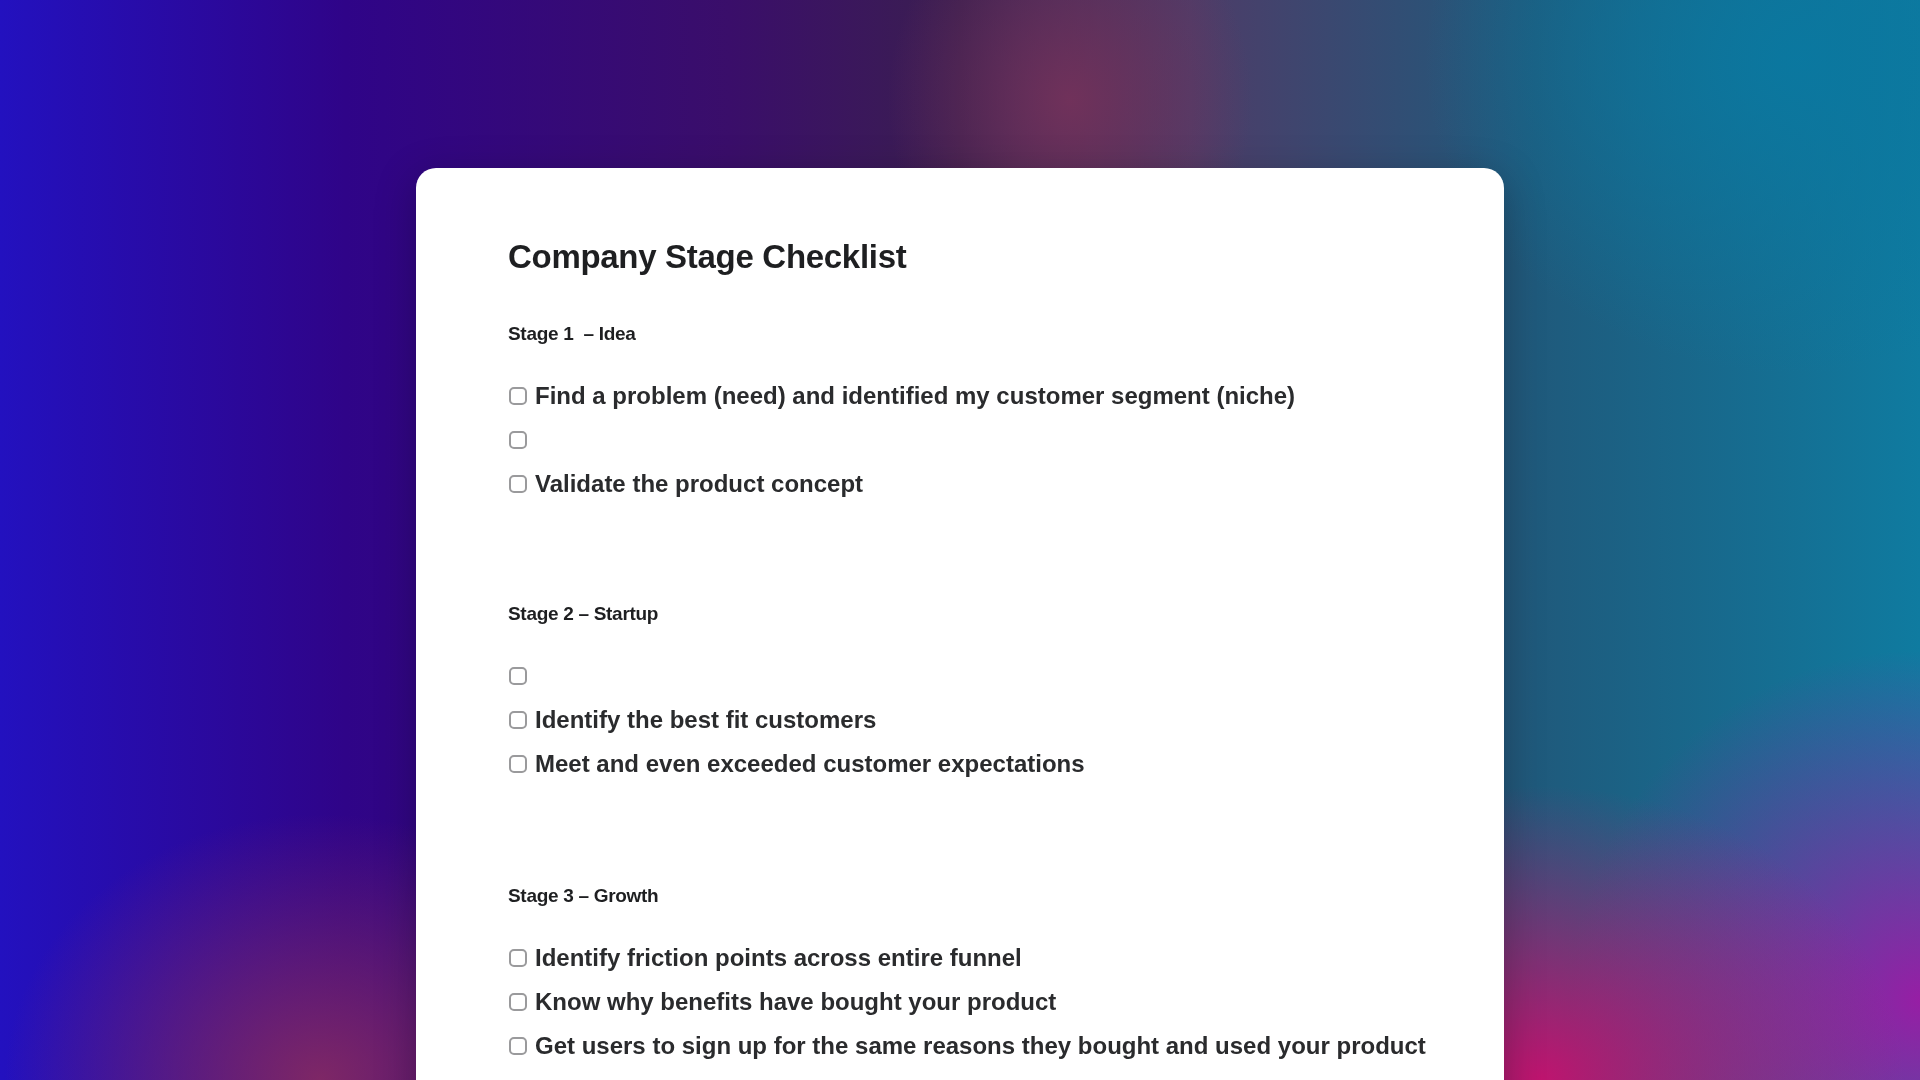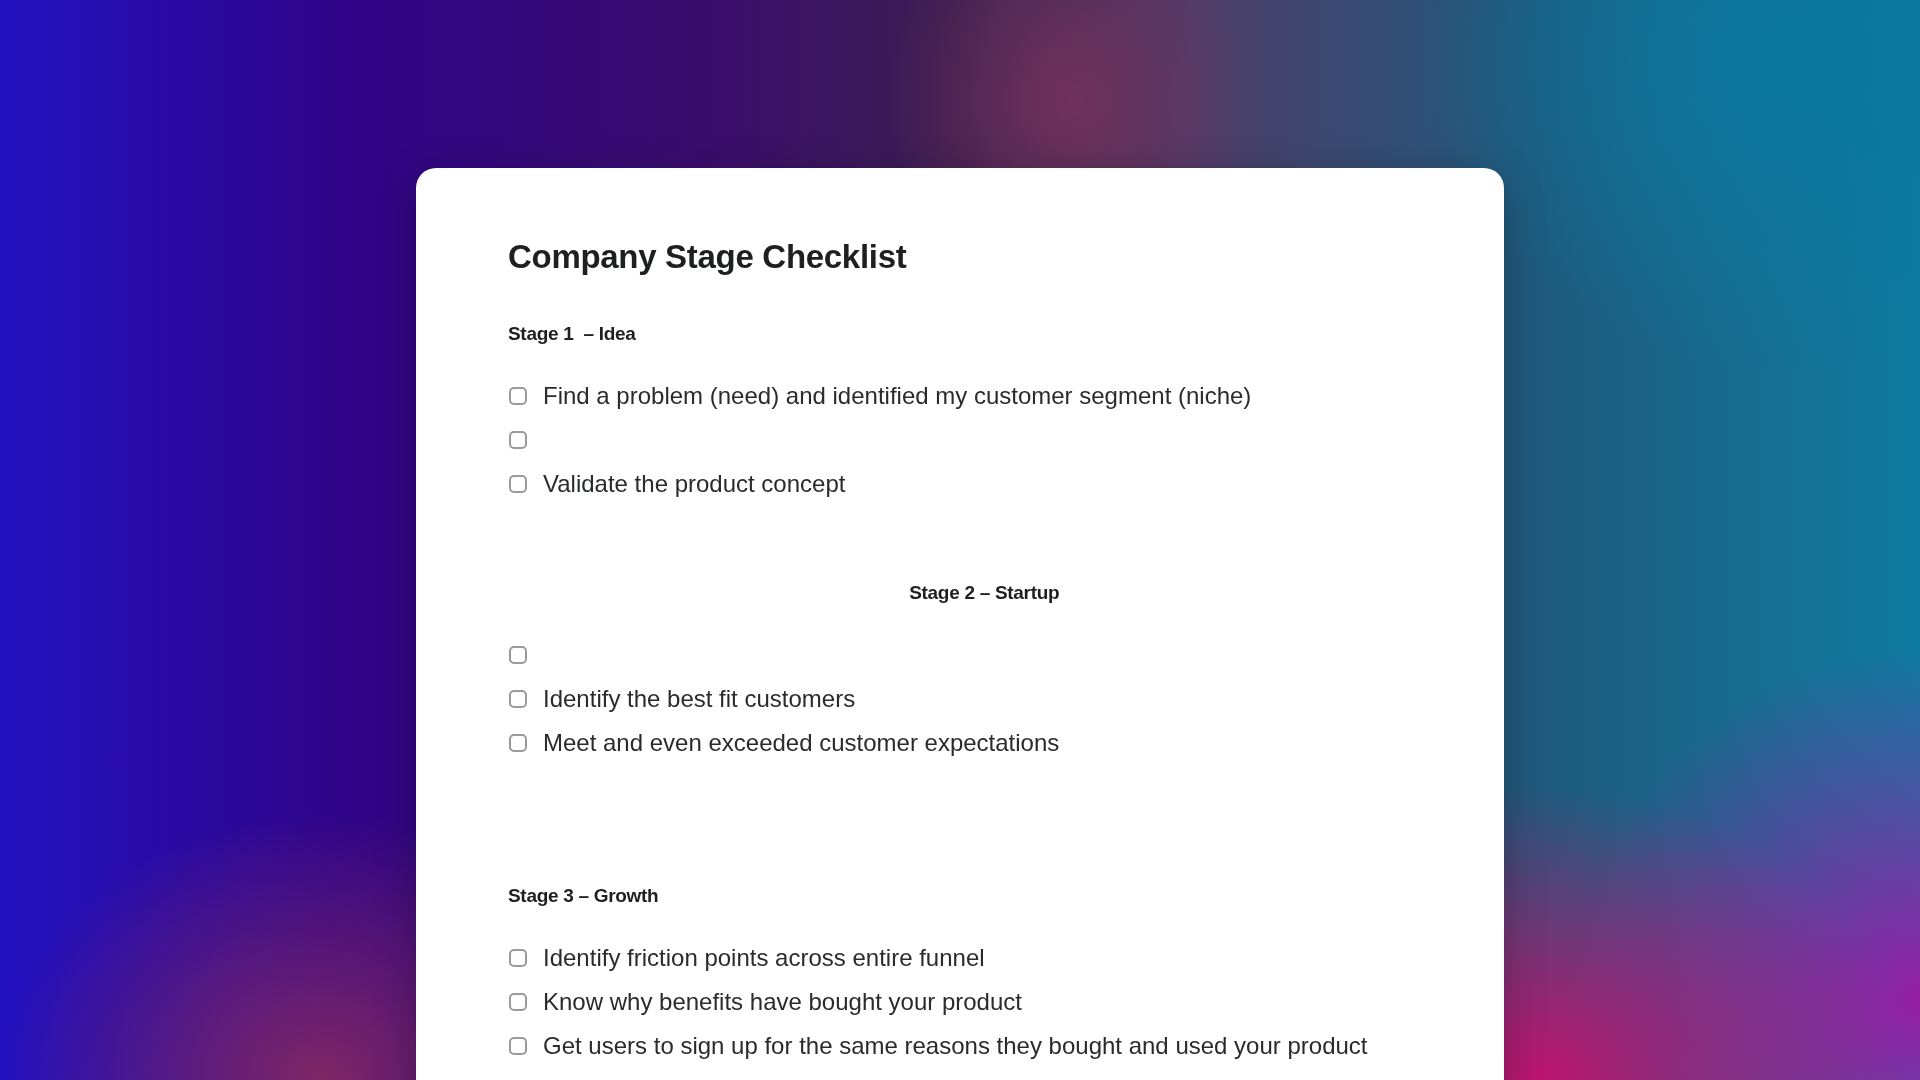--- a/index.html
+++ b/index.html
@@ -32,21 +32,21 @@
   }
   .items { margin-top:22px; }
   .item {
     display:flex; align-items:center; height:44px; cursor:pointer;
   }
   .cb {
     width:18px; height:18px; border:2.4px solid #9a9a9c; border-radius:5px;
     box-sizing:border-box; flex:none; margin-left:1px; background:#fff;
   }
   .label {
-    margin-left:16px; font-size:24px; color:#2a2b2d; white-space:nowrap;
+    margin-left:8px; font-size:24px; color:#2a2b2d; white-space:nowrap;font-weight:bold;
   }
 </style>
 </head>
 <body>
 
 <div class="card">
   <div class="title">Company Stage Checklist</div>
 
   <div class="section" style="top:148px;">
     <h2>Stage 1  – Idea</h2>
@@ -58,21 +58,21 @@
       <div class="item">
         <span class="cb"></span>
       </div>
       <div class="item">
         <span class="cb"></span>
         <span class="label">Validate the product concept</span>
       </div>
     </div>
   </div>
 
-  <div class="section" style="top:407px;text-align:right;">
+  <div class="section" style="top:428px;">
     <h2>Stage 2 – Startup</h2>
     <div class="items">
       <div class="item">
         <span class="cb"></span>
       </div>
       <div class="item">
         <span class="cb"></span>
         <span class="label">Identify the best fit customers</span>
       </div>
       <div class="item">

